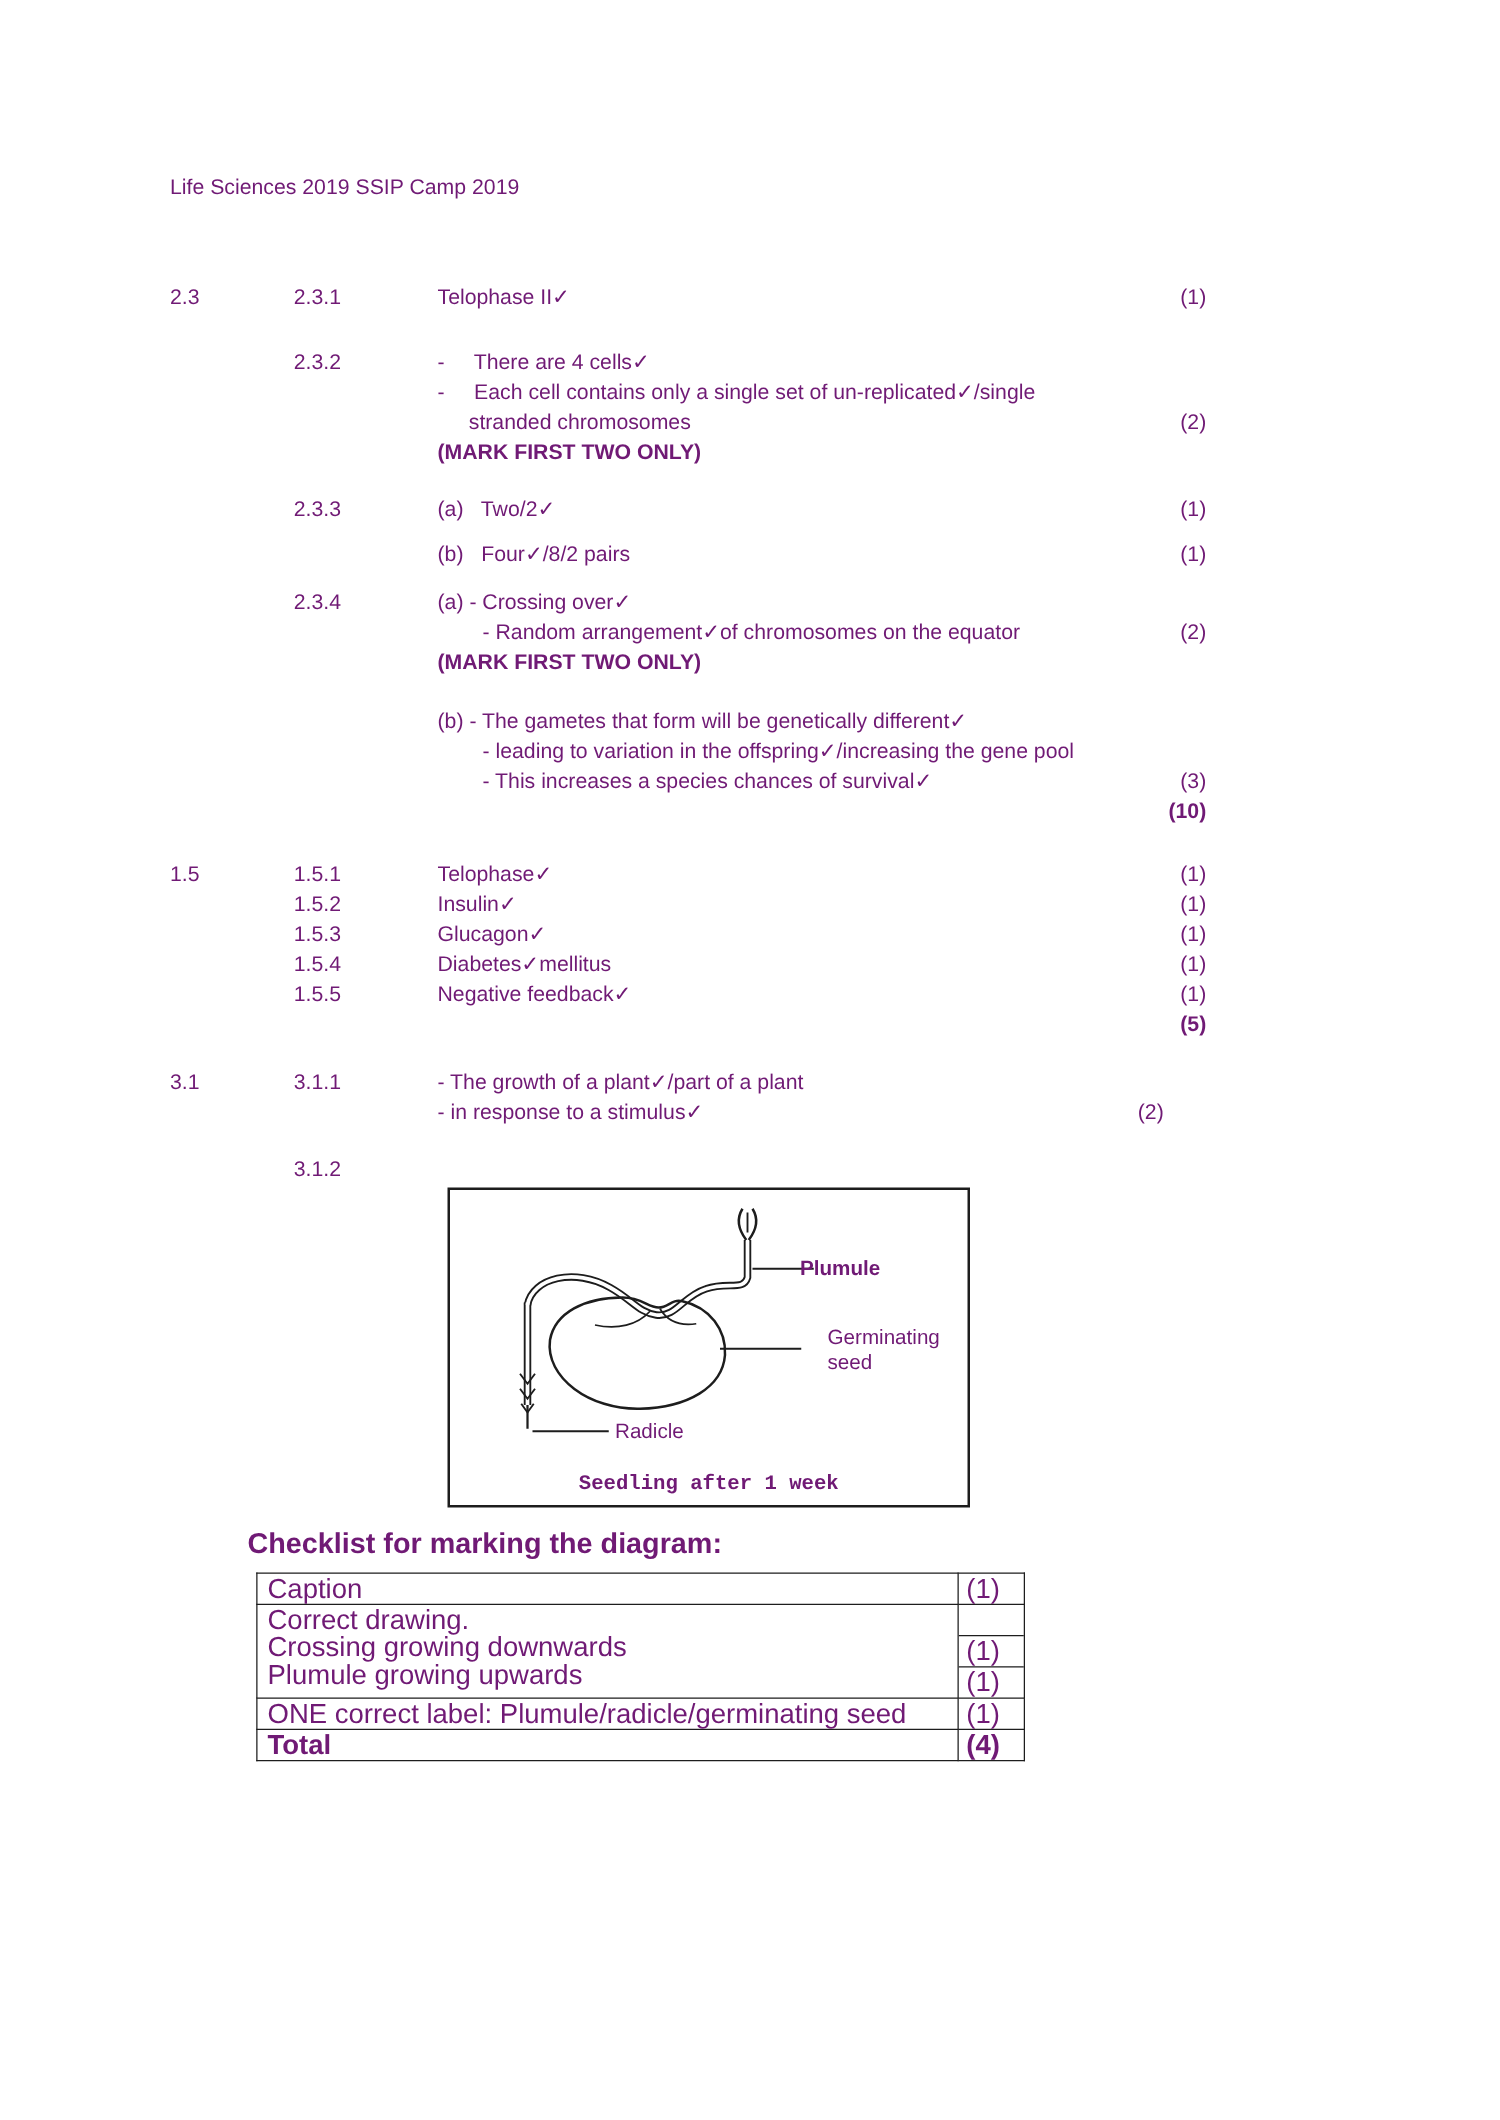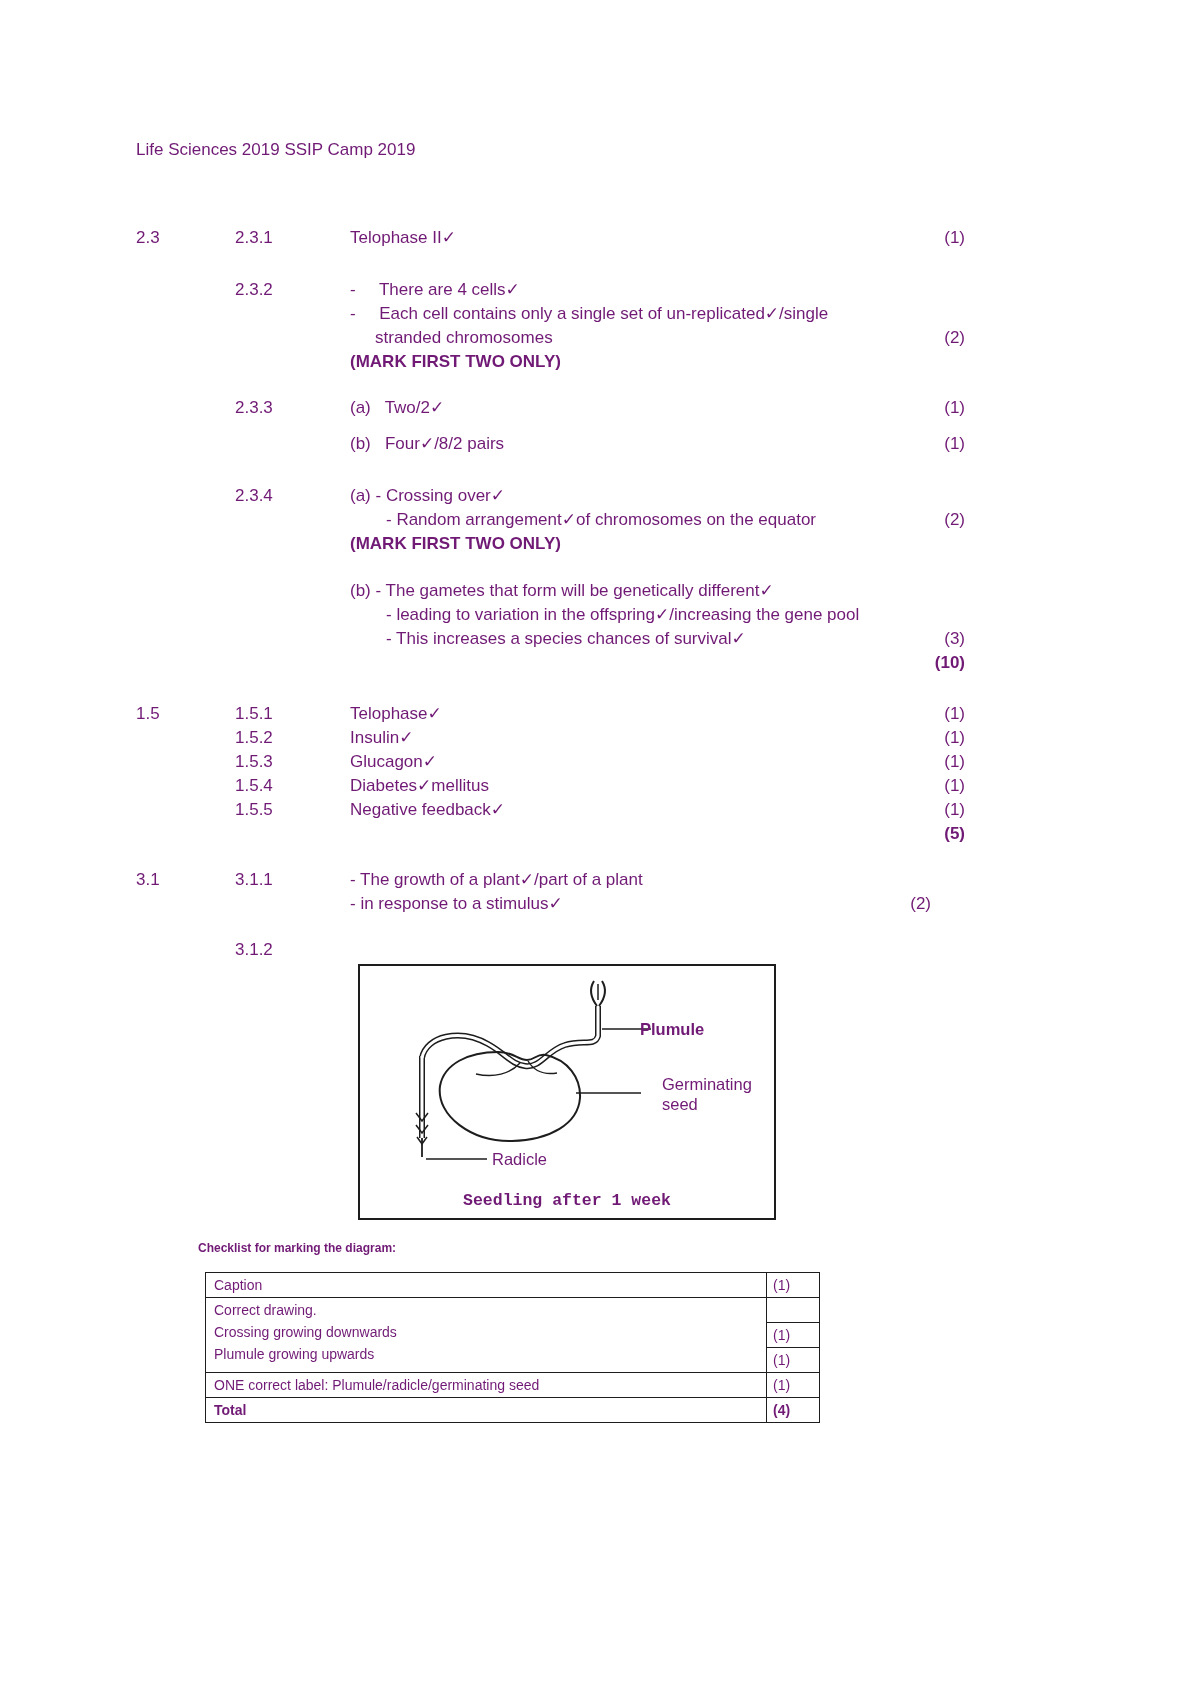--- a/index.html
+++ b/index.html
@@ -6,36 +6,36 @@
   .page{width:1200px;height:1696px;background:#ffffff;position:relative;overflow:hidden;
         font-family:"Liberation Sans",sans-serif;color:#701a75;}
   .content{padding:138px 235px 0 136px;font-size:17px;}
   .hdr{font-size:17px;line-height:24px;margin-bottom:64px;}
   .r{display:grid;grid-template-columns:79px 95px 1fr 75px;gap:20px;}
   .r>div{line-height:24px;min-height:24px;white-space:pre-wrap;}
   .c4{text-align:right;}
   .b{font-weight:700;}
   .ind1{padding-left:25px;}
   .ind2{padding-left:36px;}
-  .mt12{margin-top:12px;} .mt14{margin-top:28px;} .mt22{margin-top:22px;}
+  .mt12{margin-top:12px;} .mt14{margin-top:14px;} .mt22{margin-top:22px;}
   .mt23{margin-top:23px;} .mt27{margin-top:27px;} .mt28{margin-top:28px;}
 
   .dbox{position:relative;width:414px;height:252px;border:2px solid #1d1d1d;
         margin-left:222px;margin-top:2px;background:#fff;}
   .dbox svg{position:absolute;left:0;top:0;}
   .dlabel{position:absolute;font-size:16.5px;line-height:20px;}
   .dl-plumule{left:280px;top:53px;font-weight:bold;}
   .dl-germ{left:302px;top:108px;}
   .dl-radicle{left:132px;top:183px;}
   .dcaption{position:absolute;left:0;right:0;bottom:8px;text-align:center;
             font-weight:700;font-size:16.5px;font-family:Liberation Mono, monospace;}
 
-  .chkhead{font-weight:700;font-size:12px;margin:16px 0 0 62px;line-height:24px;}
+  .chkhead{font-weight:700;font-size:23px;margin:16px 0 0 62px;line-height:24px;}
   table.chk{border-collapse:collapse;margin:12px 0 0 69px;table-layout:fixed;
-            width:615px;font-size:14px;}
+            width:615px;font-size:22px;}
   .chk td{border:1.6px solid #1d1d1d;vertical-align:top;padding:1px 8px;line-height:22px;}
   .chk td.m{width:52px;padding:0;}
   .chk td.m .cell{padding:1px 6px;min-height:22px;line-height:22px;}
   .chk td.m .cell.bb{border-bottom:1.6px solid #1d1d1d;}
   .chk .ln{min-height:22px;line-height:22px;}
 </style>
 </head>
 <body>
 
 <div class="page">

